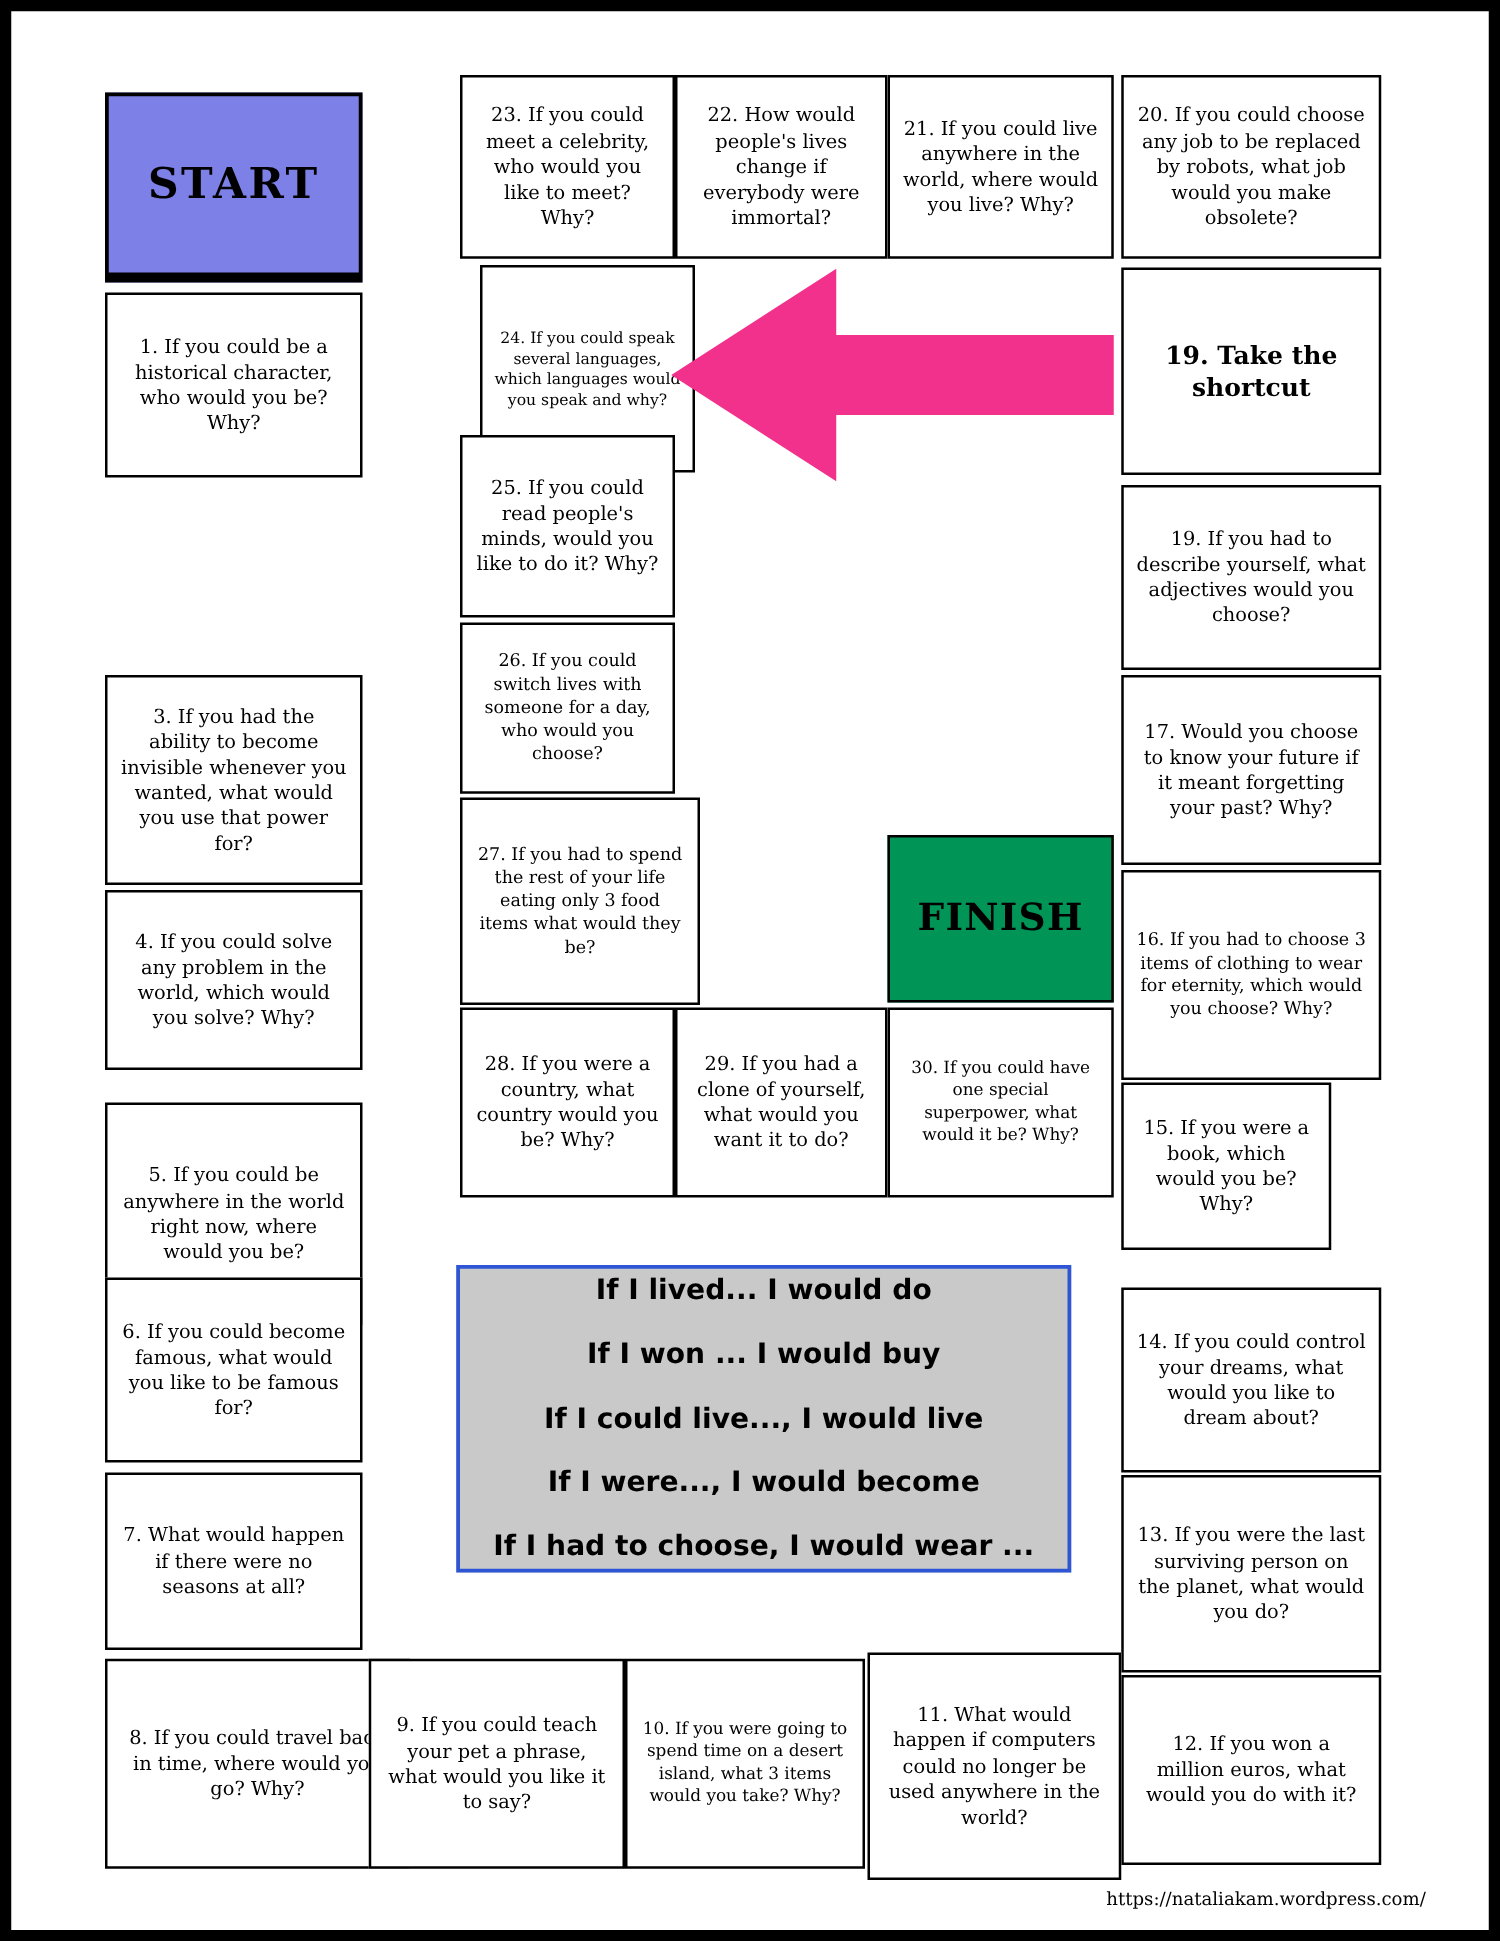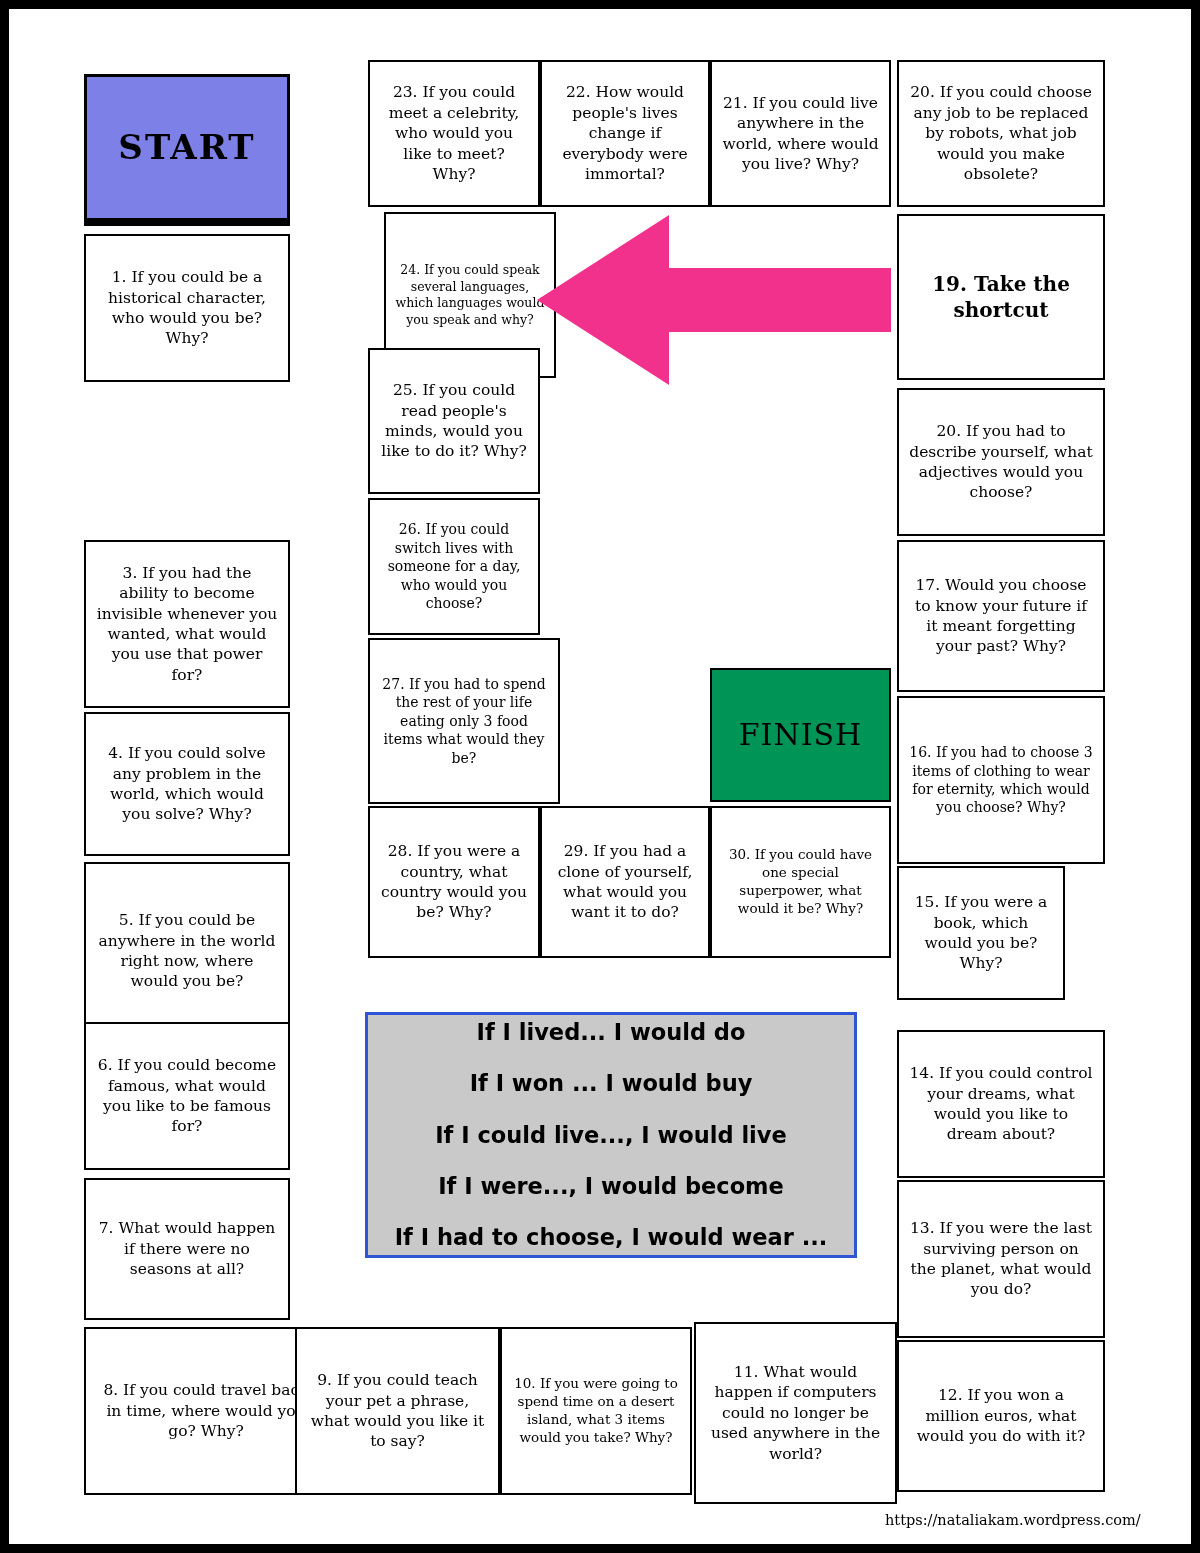--- a/index.html
+++ b/index.html
@@ -39,21 +39,21 @@
   .cell.sm2{ font-size:13.5px; }
   .cell.sm{ font-size:12.5px; padding:4px 7px; }
   .cell.boldcell{ font-weight:bold; font-size:20px; line-height:1.3; }
   .cell.start{
     background:var(--start-bg);
     font-size:34px; font-weight:bold; letter-spacing:2px;
     border:3px solid #000; border-bottom:8px solid #000;
   }
   .cell.finish{
     background:var(--finish-bg);
-    font-size:30px; font-weight:normal; letter-spacing:1px;
+    font-size:30px; font-weight:bold; letter-spacing:1px;
   }
   #arrow{ position:absolute; left:537px; top:215px; z-index:5; }
   #arrow polygon{ fill:var(--arrow); }
   #center-box{
     position:absolute; left:365px; top:1012px; width:492px; height:246px;
     background:var(--center-bg);
     border:3px solid var(--center-border);
     display:flex; flex-direction:column; align-items:center; justify-content:space-between;
     font-family:"DejaVu Sans", sans-serif;
     font-weight:bold; font-size:22.5px; line-height:1.55;
@@ -67,21 +67,21 @@
 </head>
 <body>
 
 <div id="page">
   <div id="frame"></div>
 
   <div class="cell start" style="left:84px;top:74px;width:206px;height:152px">START</div>
   <div class="cell" style="left:84px;top:234px;width:206px;height:148px">1. If you could be a historical character, who would you be? Why?</div>
   <div class="cell" style="left:84px;top:540px;width:206px;height:168px">3. If you had the ability to become invisible whenever you wanted, what would you use that power for?</div>
   <div class="cell" style="left:84px;top:712px;width:206px;height:144px">4. If you could solve any problem in the world, which would you solve? Why?</div>
-  <div class="cell" style="left:84px;top:862px;width:206px;height:178px">5. If you could be anywhere in the world right now, where would you be?</div>
+  <div class="cell" style="left:84px;top:882px;width:206px;height:178px">5. If you could be anywhere in the world right now, where would you be?</div>
   <div class="cell" style="left:84px;top:1022px;width:206px;height:148px">6. If you could become famous, what would you like to be famous for?</div>
   <div class="cell" style="left:84px;top:1178px;width:206px;height:142px">7. What would happen if there were no seasons at all?</div>
   <div class="cell" style="left:84px;top:1327px;width:244px;height:168px">8. If you could travel back in time, where would you go? Why?</div>
 
   <div class="cell" style="left:368px;top:60px;width:172px;height:147px">23. If you could meet a celebrity, who would you like to meet? Why?</div>
   <div class="cell" style="left:540px;top:60px;width:170px;height:147px">22. How would people's lives change if everybody were immortal?</div>
   <div class="cell" style="left:710px;top:60px;width:181px;height:147px">21. If you could live anywhere in the world, where would you live? Why?</div>
   <div class="cell" style="left:897px;top:60px;width:208px;height:147px">20. If you could choose any job to be replaced by robots, what job would you make obsolete?</div>
 
   <div class="cell sm" style="left:384px;top:212px;width:172px;height:166px">24. If you could speak several languages, which languages would you speak and why?</div>
@@ -89,21 +89,21 @@
   <div class="cell md" style="left:368px;top:498px;width:172px;height:137px">26. If you could switch lives with someone for a day, who would you choose?</div>
   <div class="cell md" style="left:368px;top:638px;width:192px;height:166px">27. If you had to spend the rest of your life eating only 3 food items what would they be?</div>
   <div class="cell" style="left:368px;top:806px;width:172px;height:152px">28. If you were a country, what country would you be? Why?</div>
 
   <div class="cell" style="left:540px;top:806px;width:170px;height:152px">29. If you had a clone of yourself, what would you want it to do?</div>
   <div class="cell sm2" style="left:710px;top:806px;width:181px;height:152px">30. If you could have one special superpower, what would it be? Why?</div>
 
   <div class="cell finish" style="left:710px;top:668px;width:181px;height:134px">FINISH</div>
 
   <div class="cell boldcell" style="left:897px;top:214px;width:208px;height:166px">19. Take the shortcut</div>
-  <div class="cell" style="left:897px;top:388px;width:208px;height:148px">20. If you had to describe yourself, what adjectives would you choose?</div>
+  <div class="cell" style="left:897px;top:388px;width:208px;height:148px">19. If you had to describe yourself, what adjectives would you choose?</div>
   <div class="cell" style="left:897px;top:540px;width:208px;height:152px">17. Would you choose to know your future if it meant forgetting your past? Why?</div>
   <div class="cell md" style="left:897px;top:696px;width:208px;height:168px">16. If you had to choose 3 items of clothing to wear for eternity, which would you choose? Why?</div>
   <div class="cell" style="left:897px;top:866px;width:168px;height:134px">15. If you were a book, which would you be? Why?</div>
   <div class="cell" style="left:897px;top:1030px;width:208px;height:148px">14. If you could control your dreams, what would you like to dream about?</div>
   <div class="cell" style="left:897px;top:1180px;width:208px;height:158px">13. If you were the last surviving person on the planet, what would you do?</div>
   <div class="cell" style="left:897px;top:1340px;width:208px;height:152px">12. If you won a million euros, what would you do with it?</div>
 
   <div class="cell" style="left:295px;top:1327px;width:205px;height:168px">9. If you could teach your pet a phrase, what would you like it to say?</div>
   <div class="cell sm2" style="left:500px;top:1327px;width:192px;height:168px">10. If you were going to spend time on a desert island, what 3 items would you take? Why?</div>
   <div class="cell" style="left:694px;top:1322px;width:203px;height:182px">11. What would happen if computers could no longer be used anywhere in the world?</div>

